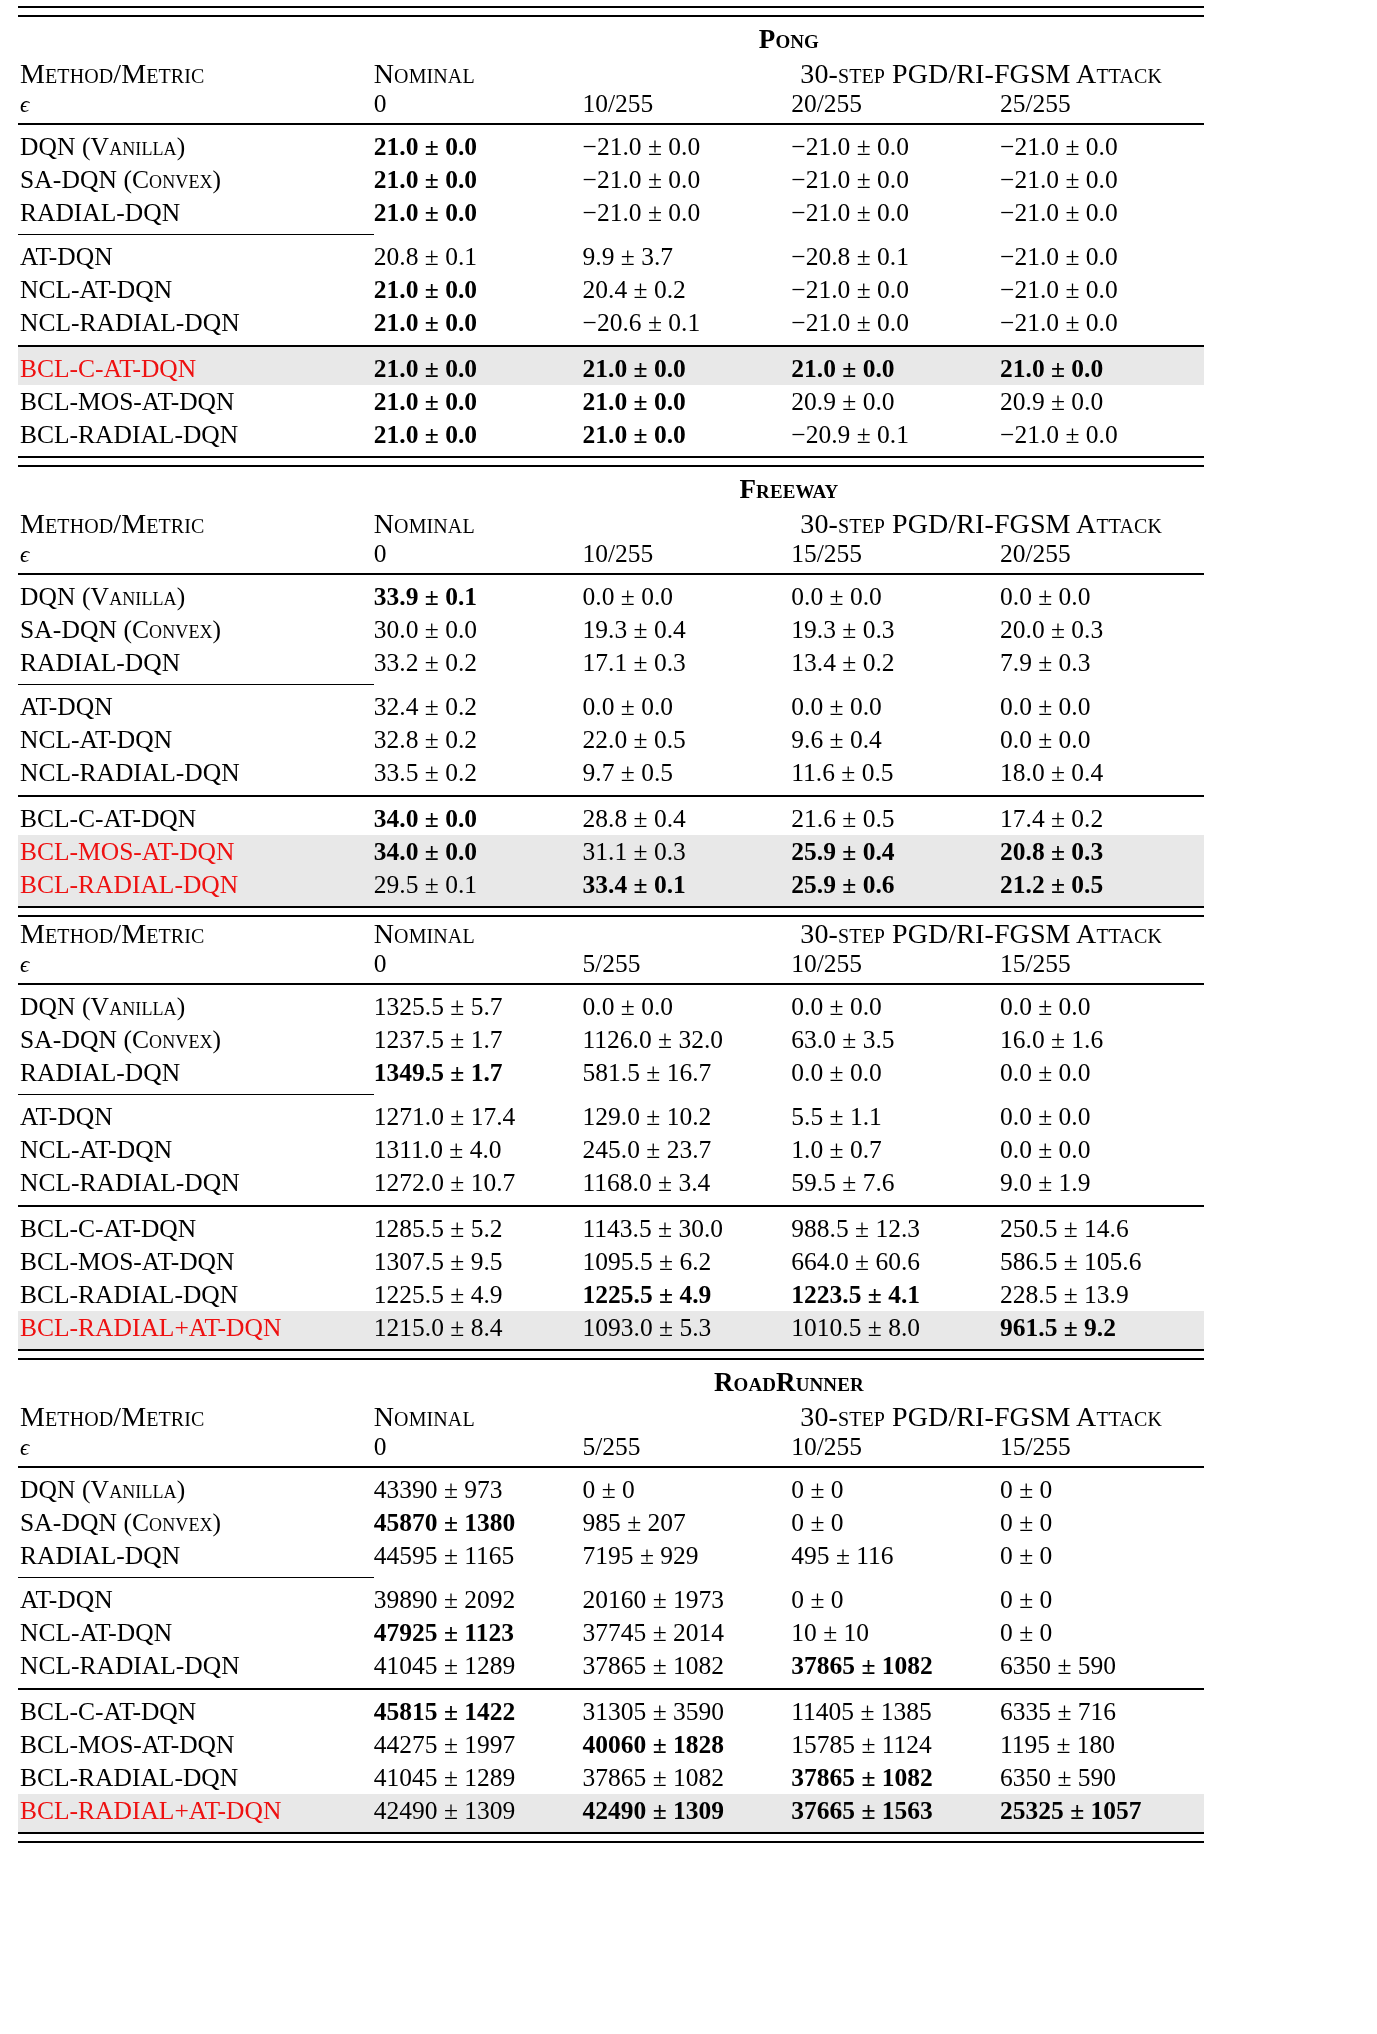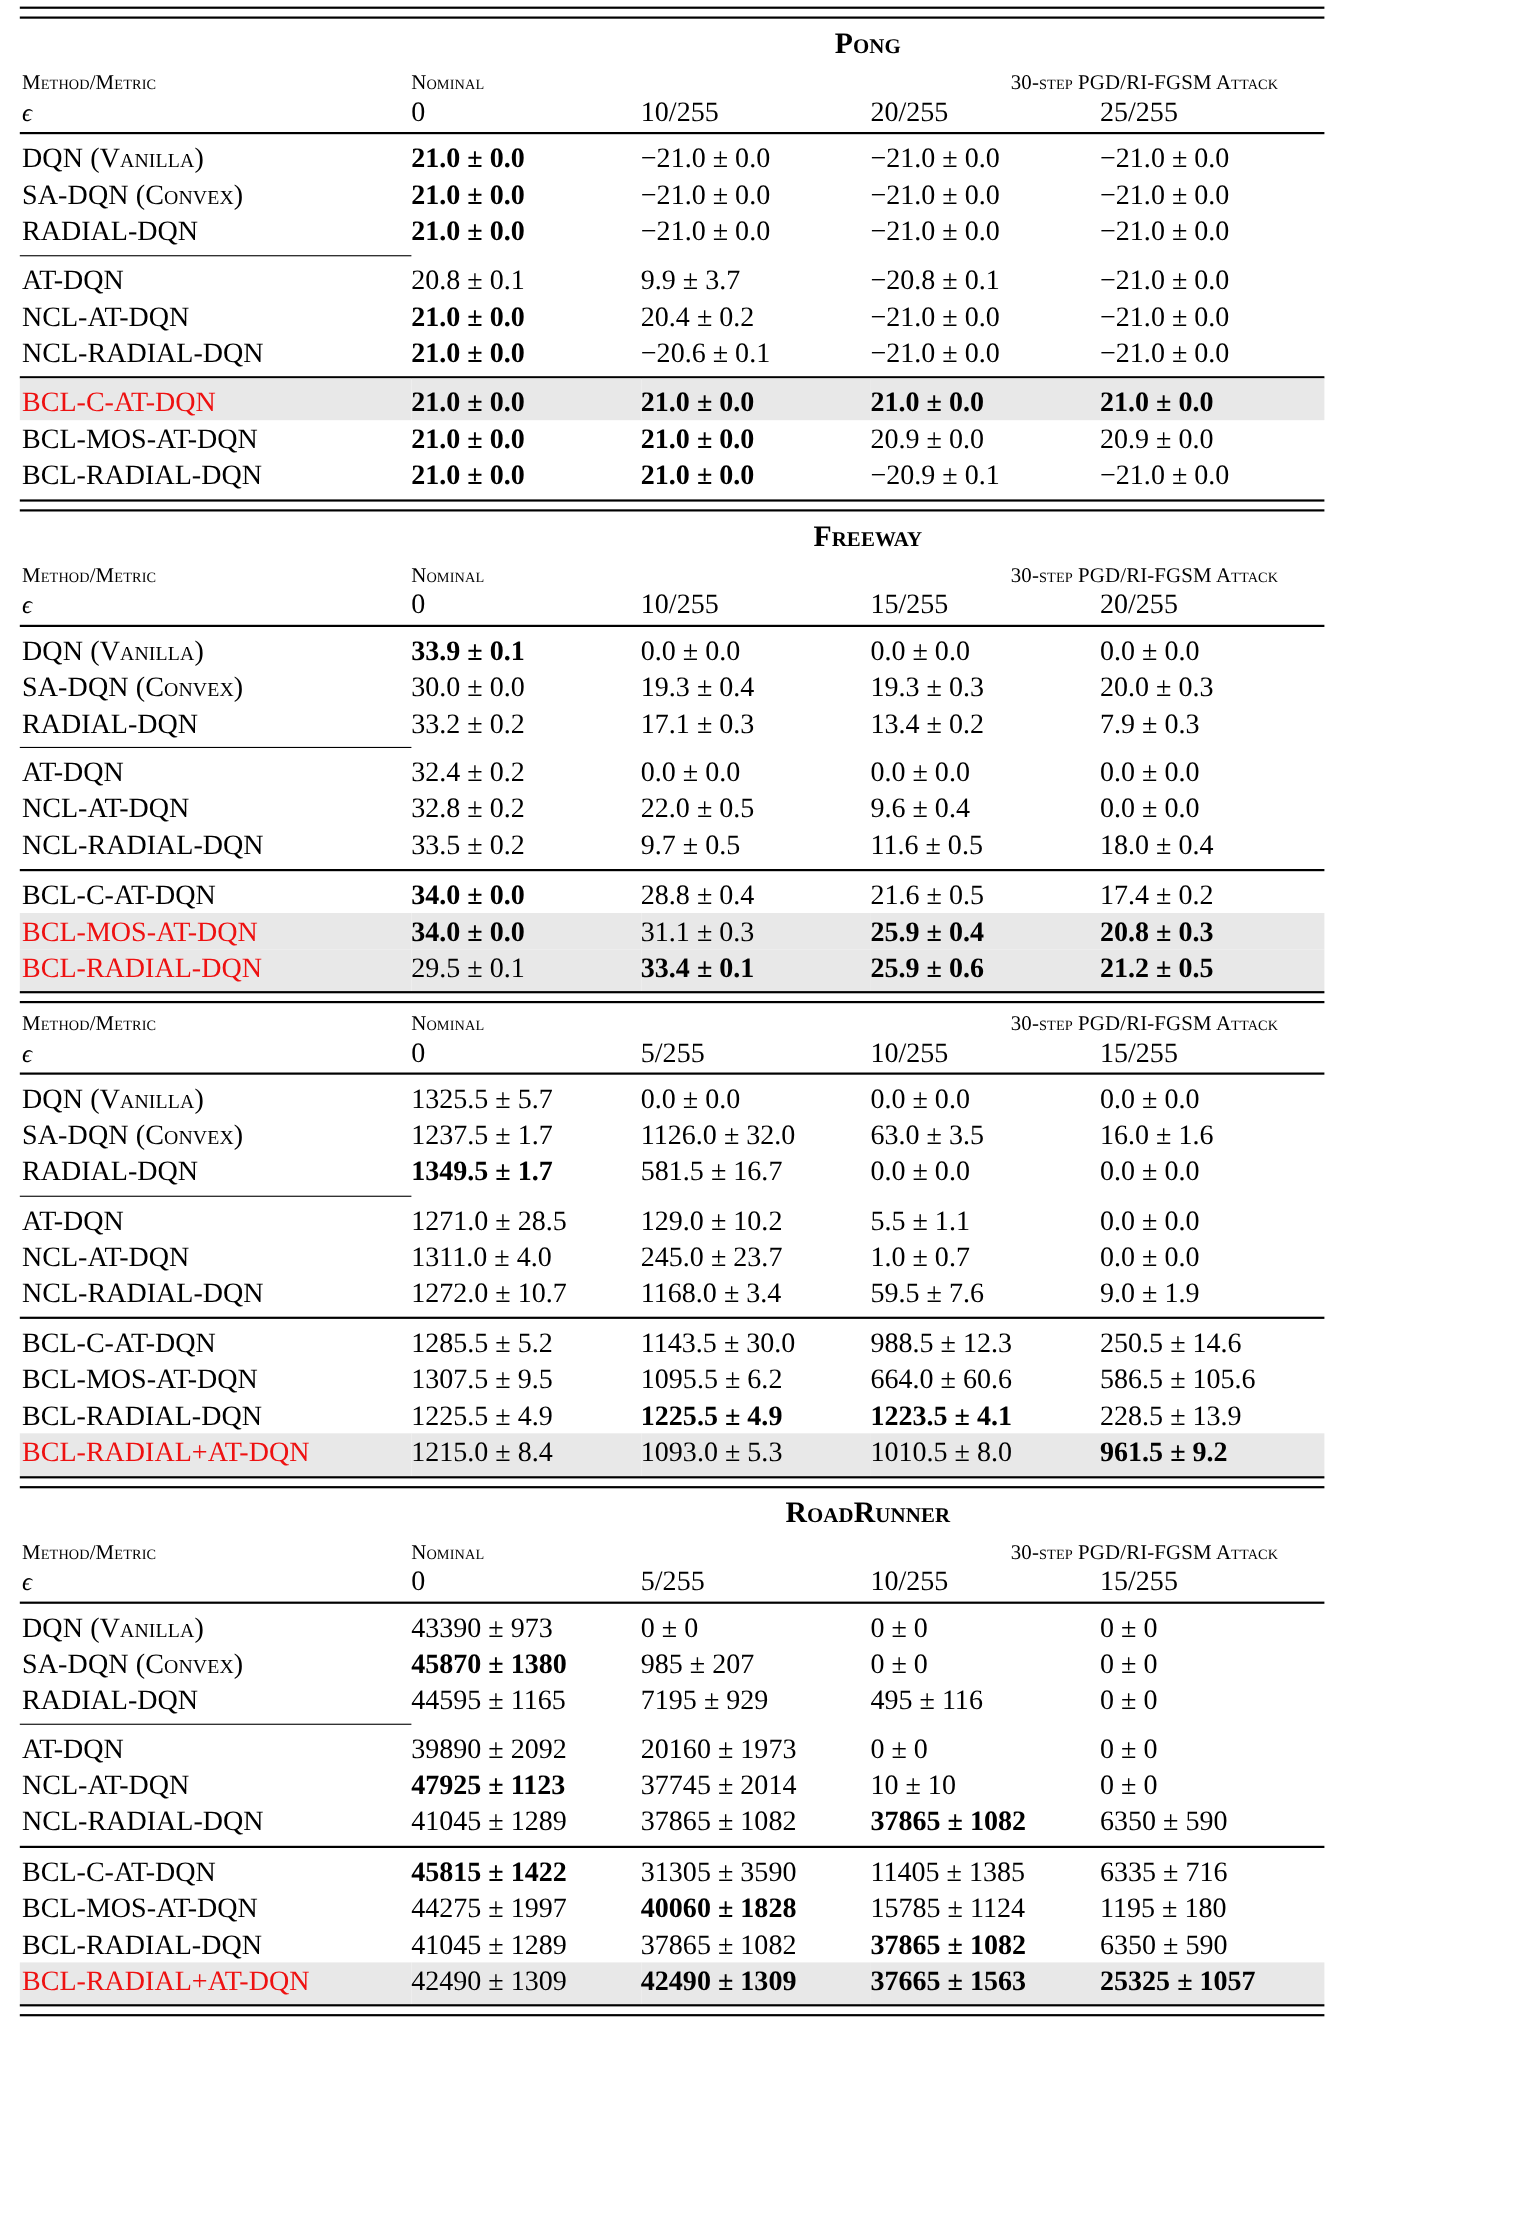--- a/index.html
+++ b/index.html
@@ -66,21 +66,21 @@
     padding-bottom: 4px;
     white-space: nowrap;
   }
   .sc {
     font-variant: small-caps;
     letter-spacing: 0.1px;
   }
   .game-title .sc { font-size: 27px; font-weight: bold; }
 
   .hdr-row td { padding-top: 3px; padding-bottom: 1px; white-space: nowrap; }
-  .hdr-row .sc { font-size: 19px; }
+  .hdr-row .sc { font-size: 28px; }
   .attack-hdr {
     text-align: right;
     white-space: nowrap;
     position: relative;
   }
   .attack-hdr span.inner {
     position: relative;
     left: -42px;
   }
   .eps-row td { padding-top: 2px; padding-bottom: 6px; white-space: nowrap; }
@@ -360,21 +360,21 @@
           <td class="val"><span>0.0 ± 0.0</span></td>
         </tr>
         <tr>
           <td colspan="1">
             <div class="partialrule-inner"></div>
           </td>
           <td colspan="4"></td>
         </tr>
         <tr class="data first">
           <td class="method"><span>AT-DQN</span></td>
-          <td class="val"><span>1271.0 ± 28.5</span></td>
+          <td class="val"><span>1271.0 ± 17.4</span></td>
           <td class="val"><span>129.0 ± 10.2</span></td>
           <td class="val"><span>5.5 ± 1.1</span></td>
           <td class="val"><span>0.0 ± 0.0</span></td>
         </tr>
         <tr class="data">
           <td class="method"><span>NCL-AT-DQN</span></td>
           <td class="val"><span>1311.0 ± 4.0</span></td>
           <td class="val"><span>245.0 ± 23.7</span></td>
           <td class="val"><span>1.0 ± 0.7</span></td>
           <td class="val"><span>0.0 ± 0.0</span></td>

